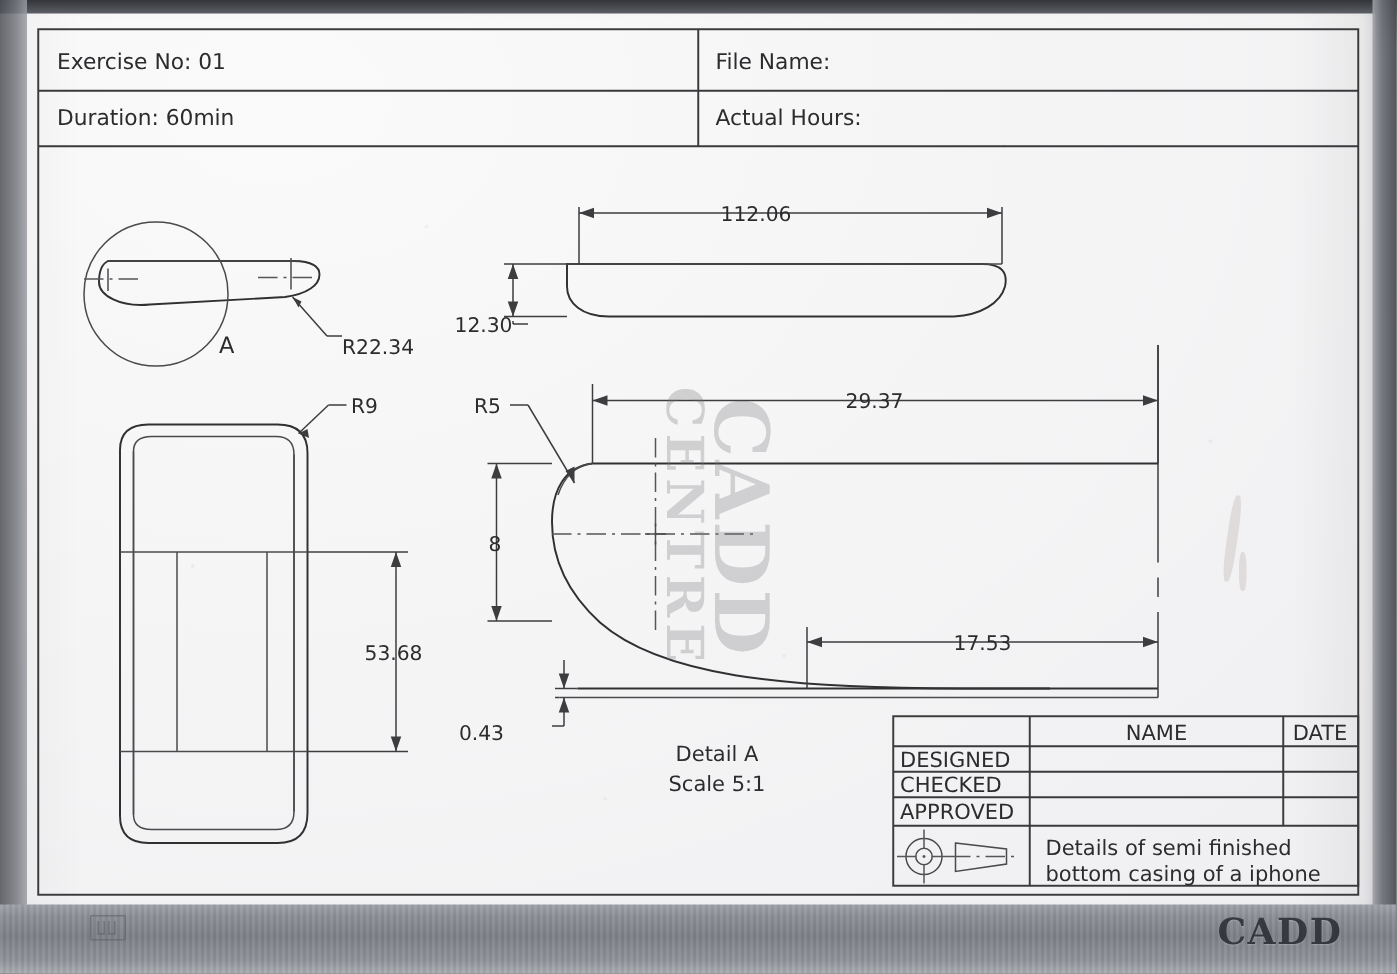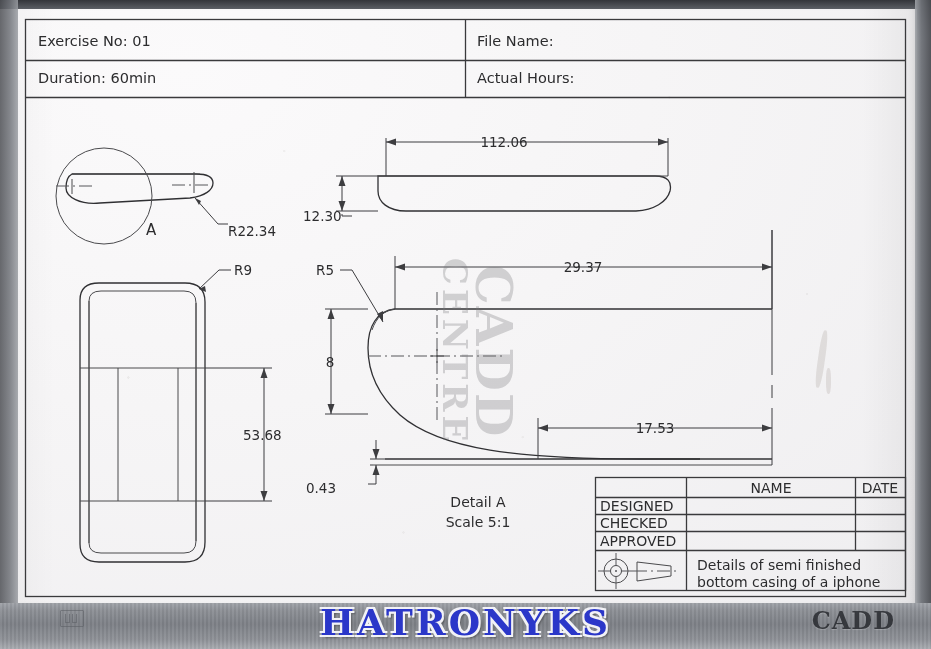--- a/index.html
+++ b/index.html
@@ -294,15 +294,14 @@
 
   <div id="wm">
     <span>
       <b>CADD</b>
       <small>CENTRE</small>
     </span>
   </div>
 
   <div id="bottombar"></div>
   <div id="corner-icon"></div>
-  <div id="hatro">HATRONYKS</div>
   <div id="cadd-logo">CADD</div>
 </div>
 
 </body></html>

